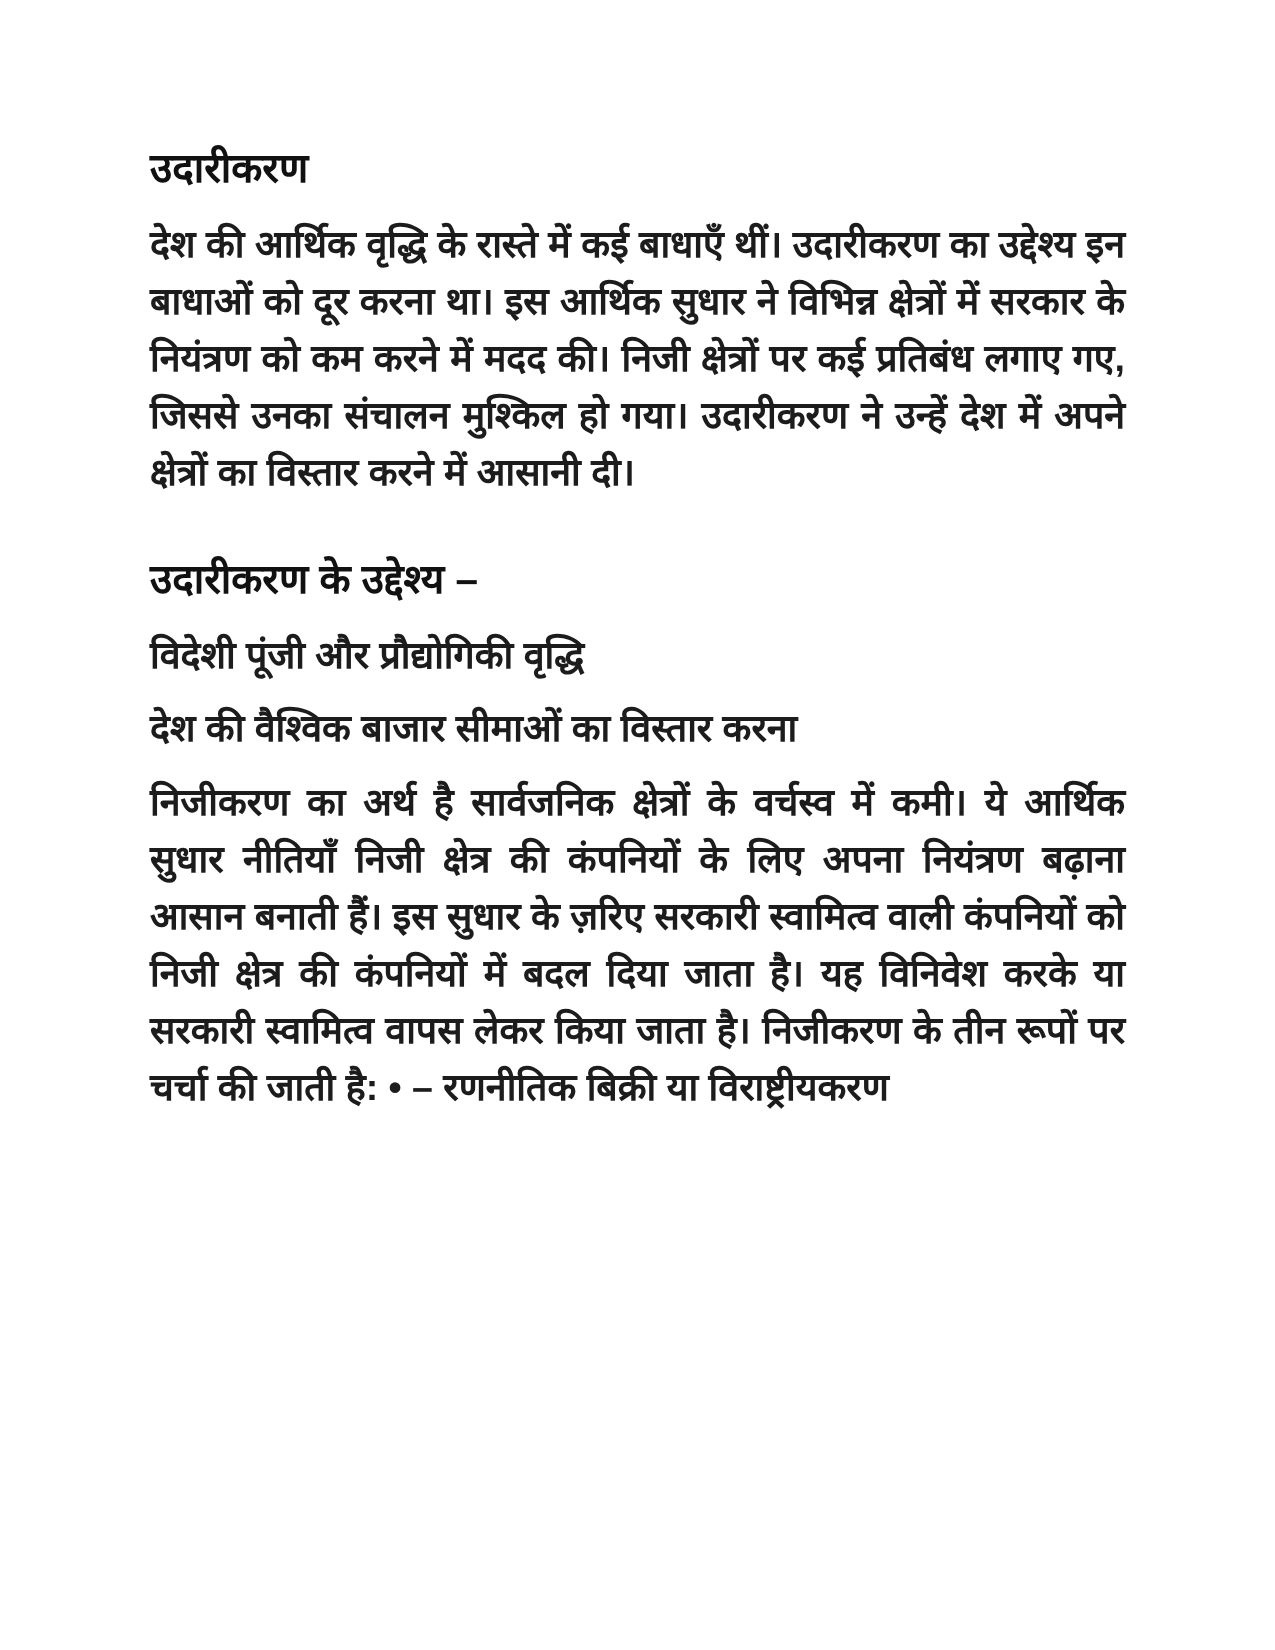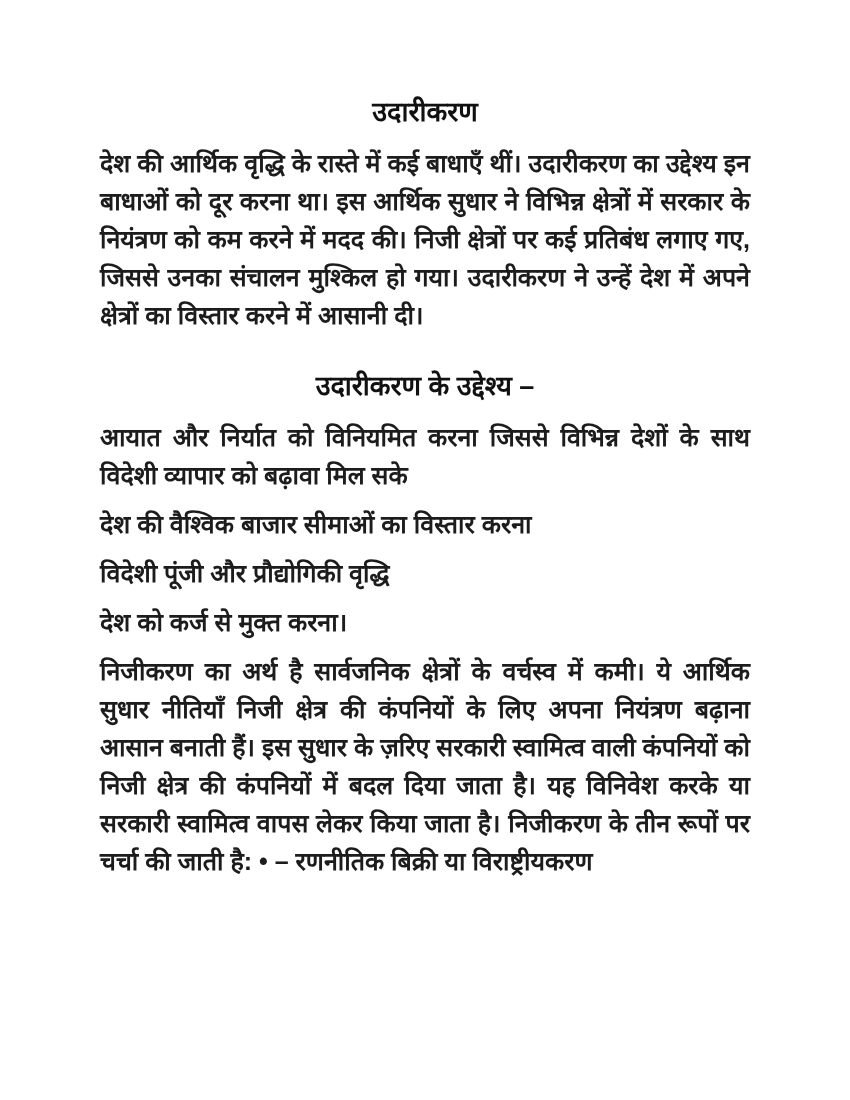--- a/index.html
+++ b/index.html
@@ -17,21 +17,21 @@
     padding: 96px 100px 0 100px;
     font-family: "Liberation Sans", "DejaVu Sans", sans-serif;
     color: #1c1c1c;
   }
   .doc-heading {
     font-size: 27px;
     font-weight: 700;
     line-height: 1.25;
     margin: 0 0 14px 0;
     color: #111111;
-    text-align: center;
+    text-align: left;
   }
   .doc-heading.spaced {
     margin-top: 36px;
   }
   .doc-para {
     font-size: 25px;
     font-weight: 700;
     line-height: 38px;
     margin: 0 0 11px 0;
     text-align: justify;
@@ -46,24 +46,22 @@
 
 <div class="page">
 
   <h1 class="doc-heading">उदारीकरण</h1>
 
   <p class="doc-para">देश की आर्थिक वृद्धि के रास्ते में कई बाधाएँ थीं। उदारीकरण का उद्देश्य इन बाधाओं को दूर करना था। इस आर्थिक सुधार ने विभिन्न क्षेत्रों में सरकार के नियंत्रण को कम करने में मदद की। निजी क्षेत्रों पर कई प्रतिबंध लगाए गए, जिससे उनका संचालन मुश्किल हो गया। उदारीकरण ने उन्हें देश में अपने क्षेत्रों का विस्तार करने में आसानी दी।</p>
 
   <h2 class="doc-heading spaced">उदारीकरण के उद्देश्य –</h2>
 
 
-  <p class="doc-para">आयात और निर्यात को विनियमित करना जिससे विभिन्न देशों के साथ विदेशी व्यापार को बढ़ावा मिल सके</p>
+
+  <p class="doc-para">विदेशी पूंजी और प्रौद्योगिकी वृद्धि</p>
 
   <p class="doc-para">देश की वैश्विक बाजार सीमाओं का विस्तार करना</p>
 
-  <p class="doc-para">विदेशी पूंजी और प्रौद्योगिकी वृद्धि</p>
-
-  <p class="doc-para">देश को कर्ज से मुक्त करना।</p>
 
 
   <p class="doc-para">निजीकरण का अर्थ है सार्वजनिक क्षेत्रों के वर्चस्व में कमी। ये आर्थिक सुधार नीतियाँ निजी क्षेत्र की कंपनियों के लिए अपना नियंत्रण बढ़ाना आसान बनाती हैं। इस सुधार के ज़रिए सरकारी स्वामित्व वाली कंपनियों को निजी क्षेत्र की कंपनियों में बदल दिया जाता है। यह विनिवेश करके या सरकारी स्वामित्व वापस लेकर किया जाता है। निजीकरण के तीन रूपों पर चर्चा की जाती है: • – रणनीतिक बिक्री या विराष्ट्रीयकरण</p>
 
 </div>
 
 </body></html>

